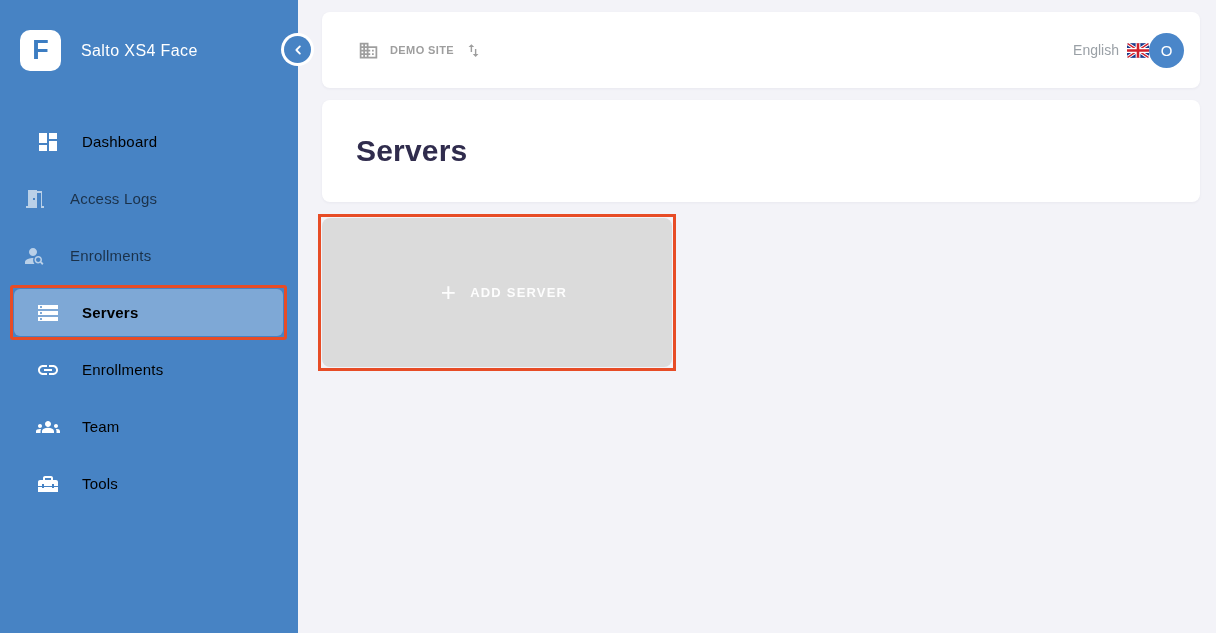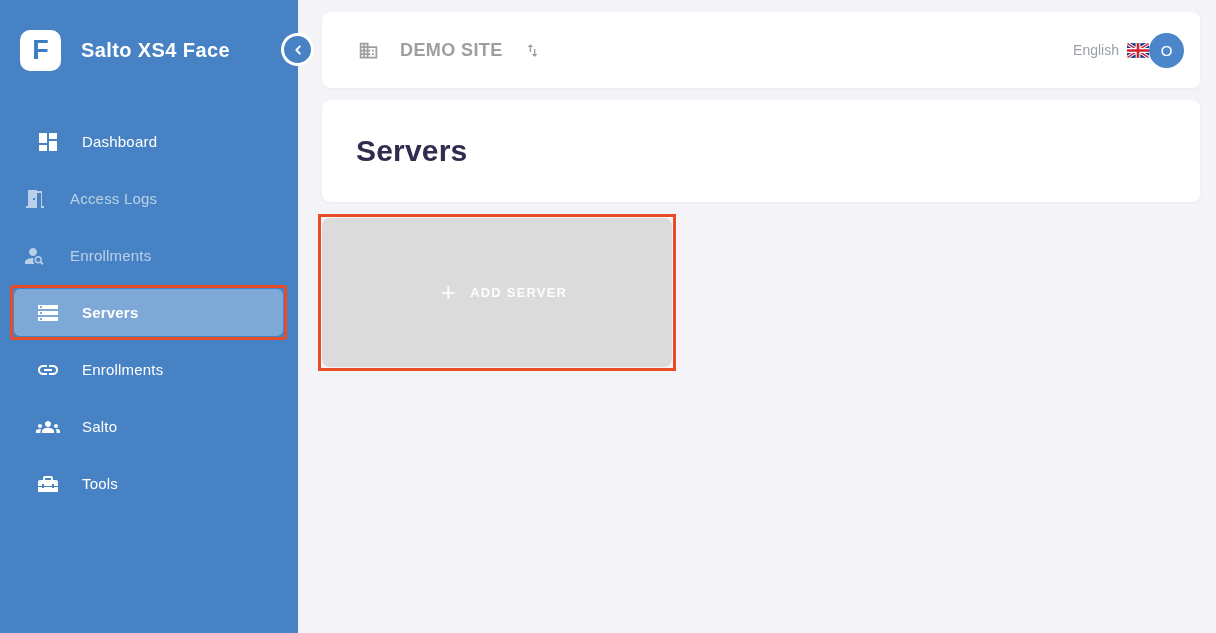--- a/index.html
+++ b/index.html
@@ -14,36 +14,36 @@
   .sidebar {
     position:absolute; left:0; top:0; bottom:0; width:298px;
     background:#4783c4; z-index:2;
   }
   .brand { display:flex; align-items:center; gap:20px; padding:30px 0 0 20px; }
   .logo {
     width:41px; height:41px; background:#ffffff; border-radius:10px;
     display:flex; align-items:center; justify-content:center;
     color:#3c7dc2; font-weight:bold; font-size:27px;
   }
-  .brand-title { color:#ffffff; font-size:20px; font-weight:700; letter-spacing:.4px; }
+  .brand-title { color:#ffffff; font-size:16px; font-weight:400; letter-spacing:.4px; }
 
   .collapse-btn {
     position:absolute; left:281px; top:33px; width:33px; height:33px;
     border-radius:50%; background:#ffffff; border:none; padding:0;
     display:flex; align-items:center; justify-content:center; cursor:pointer; z-index:6;
   }
   .collapse-inner {
     width:27px; height:27px; border-radius:50%; background:#4783c4;
     display:flex; align-items:center; justify-content:center;
   }
 
   .menu { position:absolute; top:113px; left:0; right:0; }
   .item {
     position:relative; height:57px; display:flex; align-items:center;
-    color:#ffffff; font-size:15px; cursor:pointer;
+    color:#000000; font-size:15px; cursor:pointer;
   }
   .item .icon { position:relative; margin-left:36px; width:24px; height:24px; flex:0 0 24px; z-index:1; }
   .item .icon svg { width:24px; height:24px; display:block; }
   .item .label { position:relative; margin-left:22px; z-index:1; letter-spacing:.2px; }
   .item.dim .icon, .item.dim .label { opacity:.62;margin-left:23px; }
   .item.sel .label { font-weight:700; }
   .sel-bg {
     position:absolute; left:14px; right:15px; top:5px; bottom:5px;
     background:rgba(255,255,255,.3); border-radius:6px; z-index:0;
   }
@@ -59,22 +59,22 @@
   .card {
     position:absolute; background:#ffffff; border-radius:8px;
     box-shadow:0 1px 3px rgba(40,40,70,.05);
   }
 
   .topbar {
     left:24px; top:12px; width:878px; height:76px;
     display:flex; align-items:center; padding:0 16px 0 36px;
   }
   .site-picker {
-    display:flex; align-items:center; gap:21px;
-    color:#9e9e9e; font-size:18px; font-weight:600; letter-spacing:.4px; cursor:pointer;
+    display:flex; align-items:center; gap:11px;
+    color:#9e9e9e; font-size:11px; font-weight:600; letter-spacing:.4px; cursor:pointer;
   }
   .site-picker svg { display:block; }
   .topbar-right { margin-left:auto; display:flex; align-items:center; }
   .lang { display:flex; align-items:center; gap:8px; color:#9aa0a6; font-size:14px; cursor:pointer; }
   .lang svg { display:block; border-radius:2px; }
   .avatar {
     width:35px; height:35px; border-radius:50%; background:#4a86c9;
     color:#ffffff; display:flex; align-items:center; justify-content:center;
     font-size:15px; cursor:pointer; border:none; font-family:inherit;
   }
@@ -167,21 +167,21 @@
         </span>
         <span class="label">Enrollments</span>
       </div>
 
       <div class="item">
         <span class="icon">
           <svg viewBox="0 0 24 24" fill="#ffffff">
               <path d="M12 12.75c1.63 0 3.07.39 4.24.9 1.08.48 1.76 1.56 1.76 2.73V18H6v-1.61c0-1.18.68-2.26 1.76-2.73 1.17-.52 2.61-.91 4.24-.91zM4 13c1.1 0 2-.9 2-2s-.9-2-2-2-2 .9-2 2 .9 2 2 2zm1.13 1.1c-.37-.06-.74-.1-1.13-.1-.99 0-1.93.21-2.78.58C.48 14.9 0 15.62 0 16.43V18h4.5v-1.61c0-.83.23-1.61.63-2.29zM20 13c1.1 0 2-.9 2-2s-.9-2-2-2-2 .9-2 2 .9 2 2 2zm3.78 1.58c-.85-.37-1.79-.58-2.78-.58-.39 0-.76.04-1.13.1.4.68.63 1.46.63 2.29V18H24v-1.57c0-.81-.48-1.53-1.22-1.85zM12 6c1.66 0 3 1.34 3 3s-1.34 3-3 3-3-1.34-3-3 1.34-3 3-3z"></path>
             </svg>
         </span>
-        <span class="label">Salto</span>
+        <span class="label">Team</span>
       </div>
 
       <div class="item">
         <span class="icon">
           <svg viewBox="0 0 24 24" fill="#ffffff">
               <path d="M18 16h-2v-1H8v1H6v-1H2v5h20v-5h-4v1zm2-8h-3V6c0-1.1-.9-2-2-2H9c-1.1 0-2 .9-2 2v2H4c-1.1 0-2 .9-2 2v4h4v-2h2v2h8v-2h2v2h4v-4c0-1.1-.9-2-2-2zM9 6h6v2H9V6z"></path>
             </svg>
         </span>
         <span class="label">Tools</span>
       </div>

